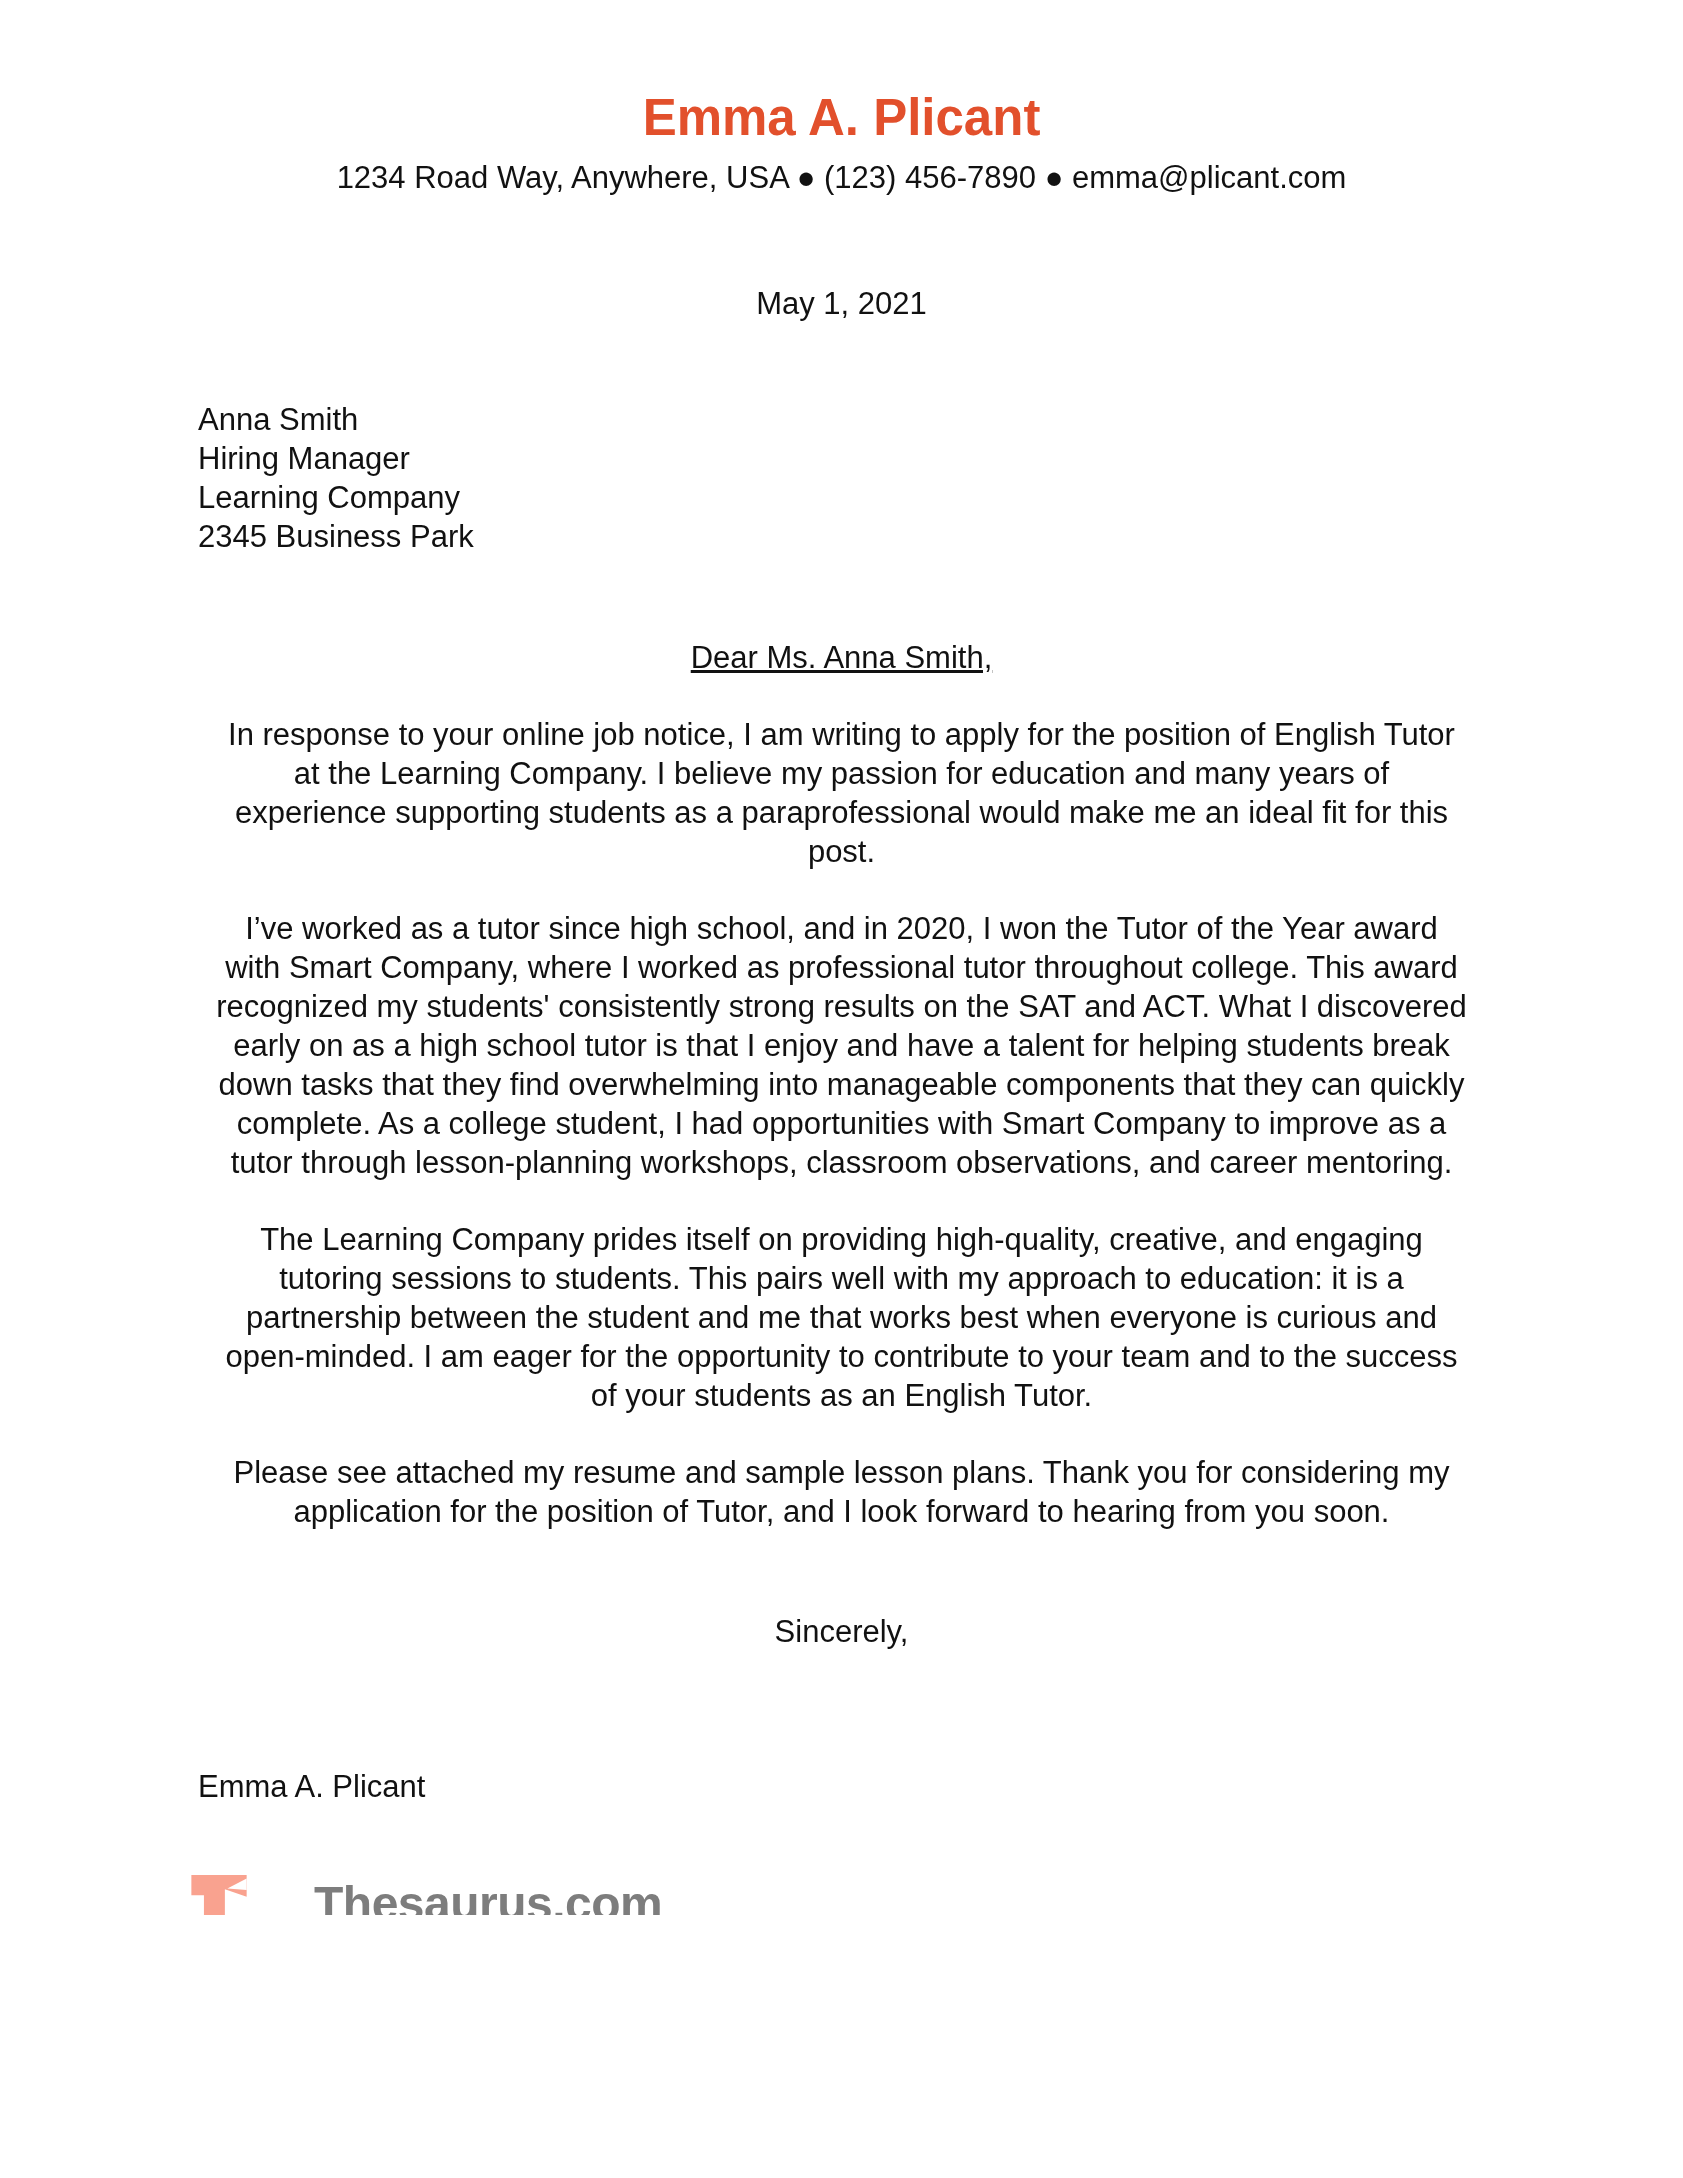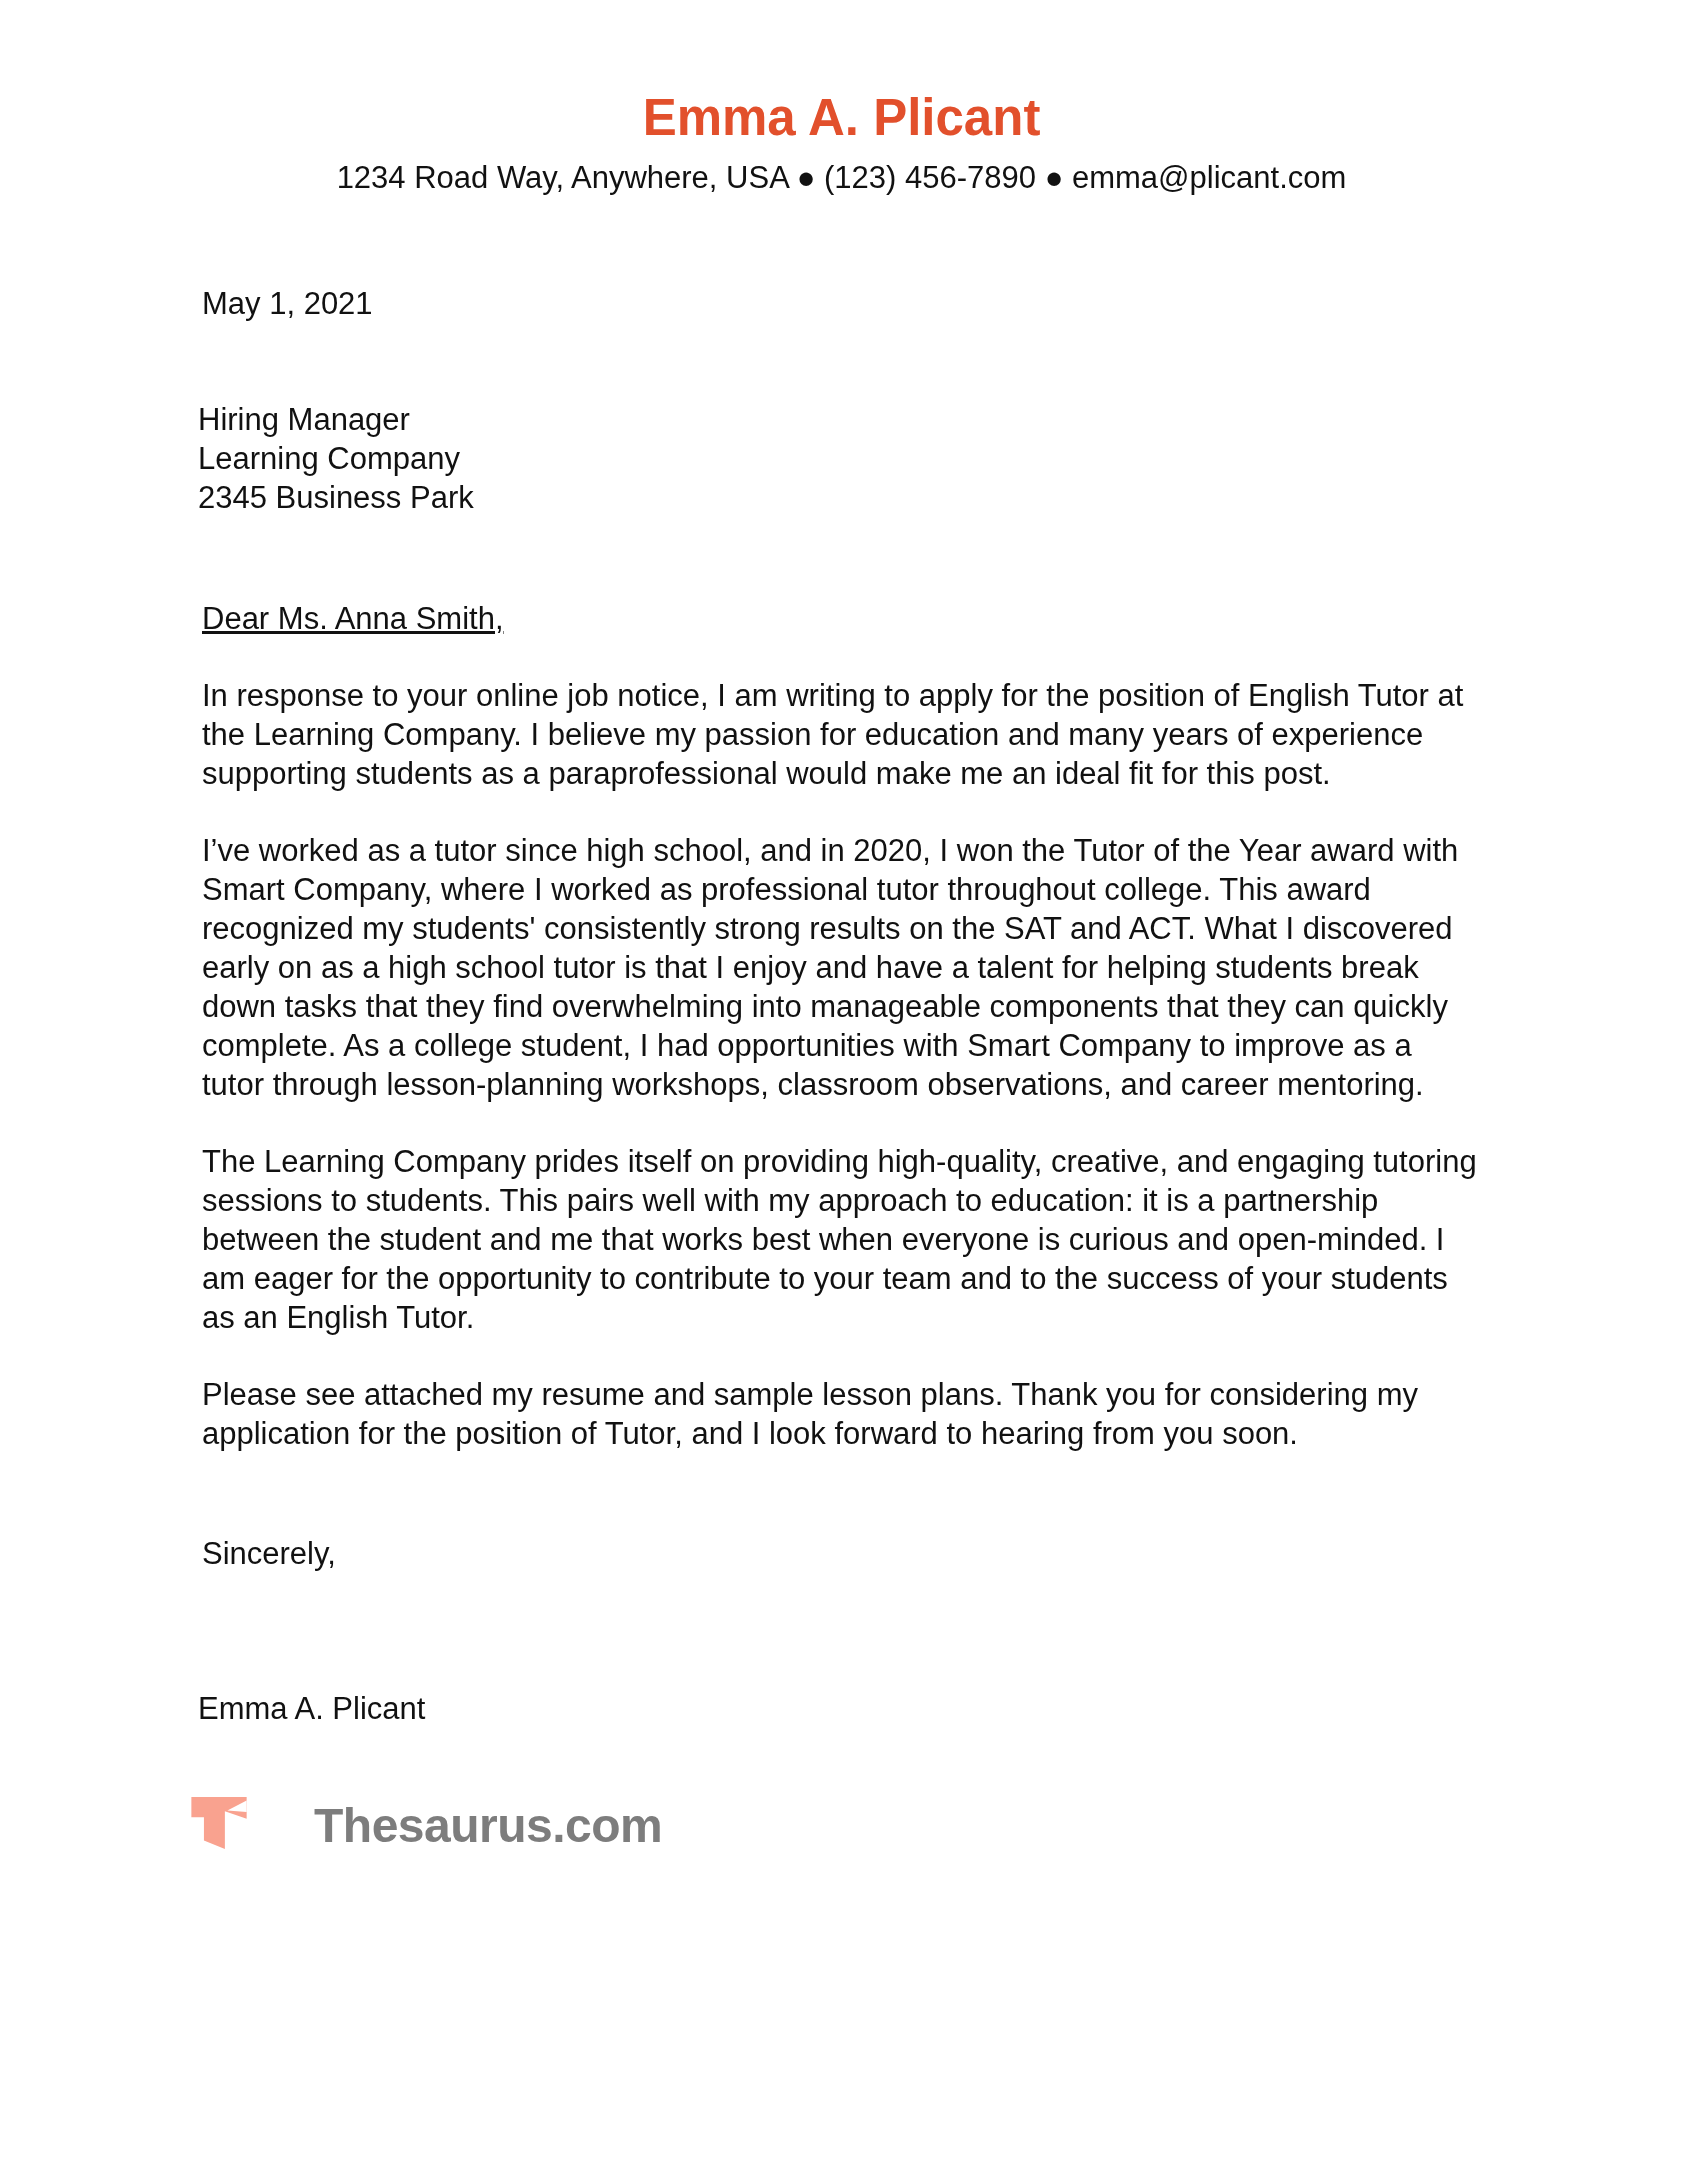--- a/index.html
+++ b/index.html
@@ -33,21 +33,21 @@
     margin-top: 10px;
     font-size: 31px;
     line-height: 39px;
     color: #111;
   }
   main.letter-body {
     padding: 0 198px;
     font-size: 31px;
     line-height: 39px;
   }
-  main.letter-body p { margin: 4px; }
+  main.letter-body p { margin: 16px; text-align: center; }
   .date       { margin-top: 87px !important; }
   .recipient  { margin-top: 77px; }
   .recipient div { line-height: 39px; }
   .salutation { margin-top: 82px !important; text-decoration: underline; }
   .para-first { margin-top: 74px !important; }
   .para       { margin-top: 38px !important; }
   .closing    { margin-top: 81px !important; }
   .signature  { margin-top: 116px; }
   .signature div { line-height: 39px; }
   footer.page-footer {
@@ -80,20 +80,21 @@
   <header class="letter-header">
     <h1 class="applicant-name">Emma A. Plicant</h1>
     <div class="contact-line">1234 Road Way, Anywhere, USA ● (123) 456-7890 ● emma@plicant.com</div>
   </header>
 
   <main class="letter-body">
 
     <p class="date">May 1, 2021</p>
 
     <div class="recipient">
+      <div>Anna Smith</div>
       <div>Hiring Manager</div>
       <div>Learning Company</div>
       <div>2345 Business Park</div>
     </div>
 
     <p class="salutation">Dear Ms. Anna Smith,</p>
 
     <p class="para para-first">In response to your online job notice, I am writing to apply for the position of English Tutor at the Learning Company. I believe my passion for education and many years of experience supporting students as a paraprofessional would make me an ideal fit for this post.</p>
 
     <p class="para">I’ve worked as a tutor since high school, and in 2020, I won the Tutor of the Year award with Smart Company, where I worked as professional tutor throughout college. This award recognized my students' consistently strong results on the SAT and ACT. What I discovered early on as a high school tutor is that I enjoy and have a talent for helping students break down tasks that they find overwhelming into manageable components that they can quickly complete. As a college student, I had opportunities with Smart Company to improve as a tutor through lesson-planning workshops, classroom observations, and career mentoring.</p>

